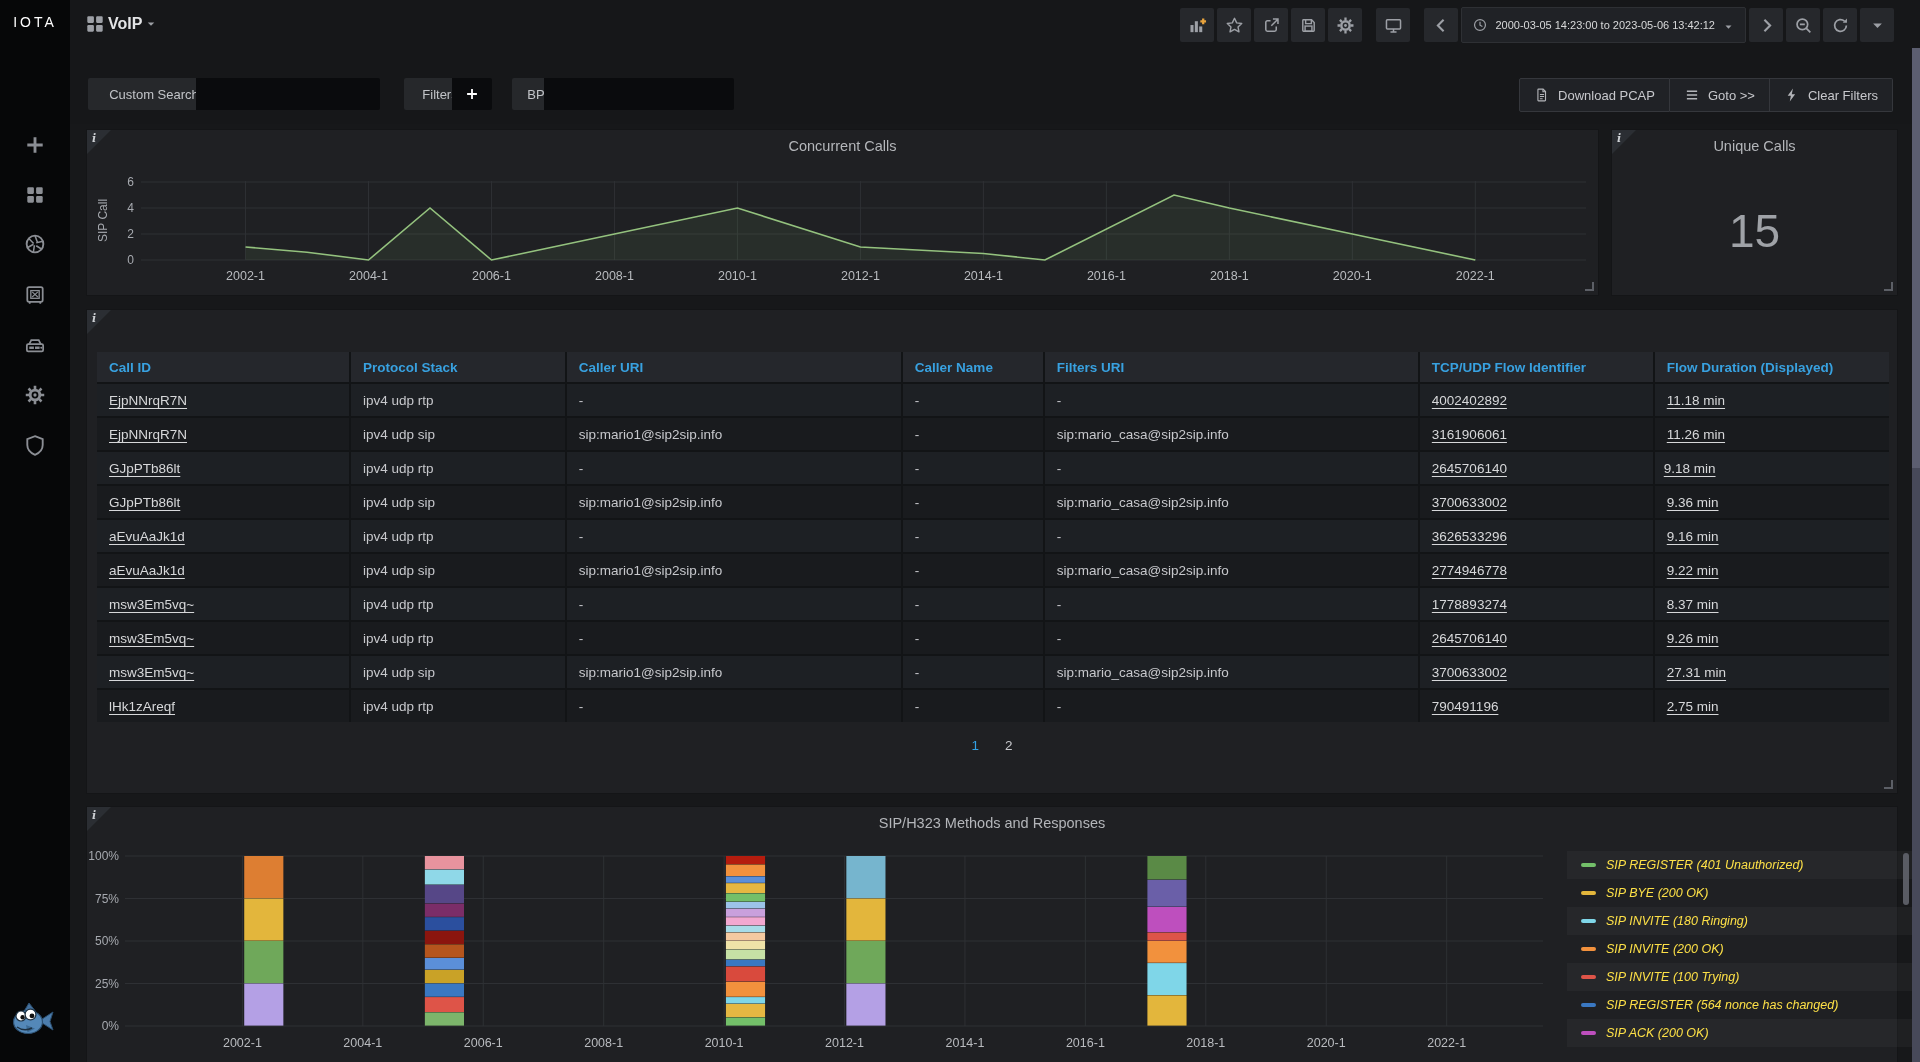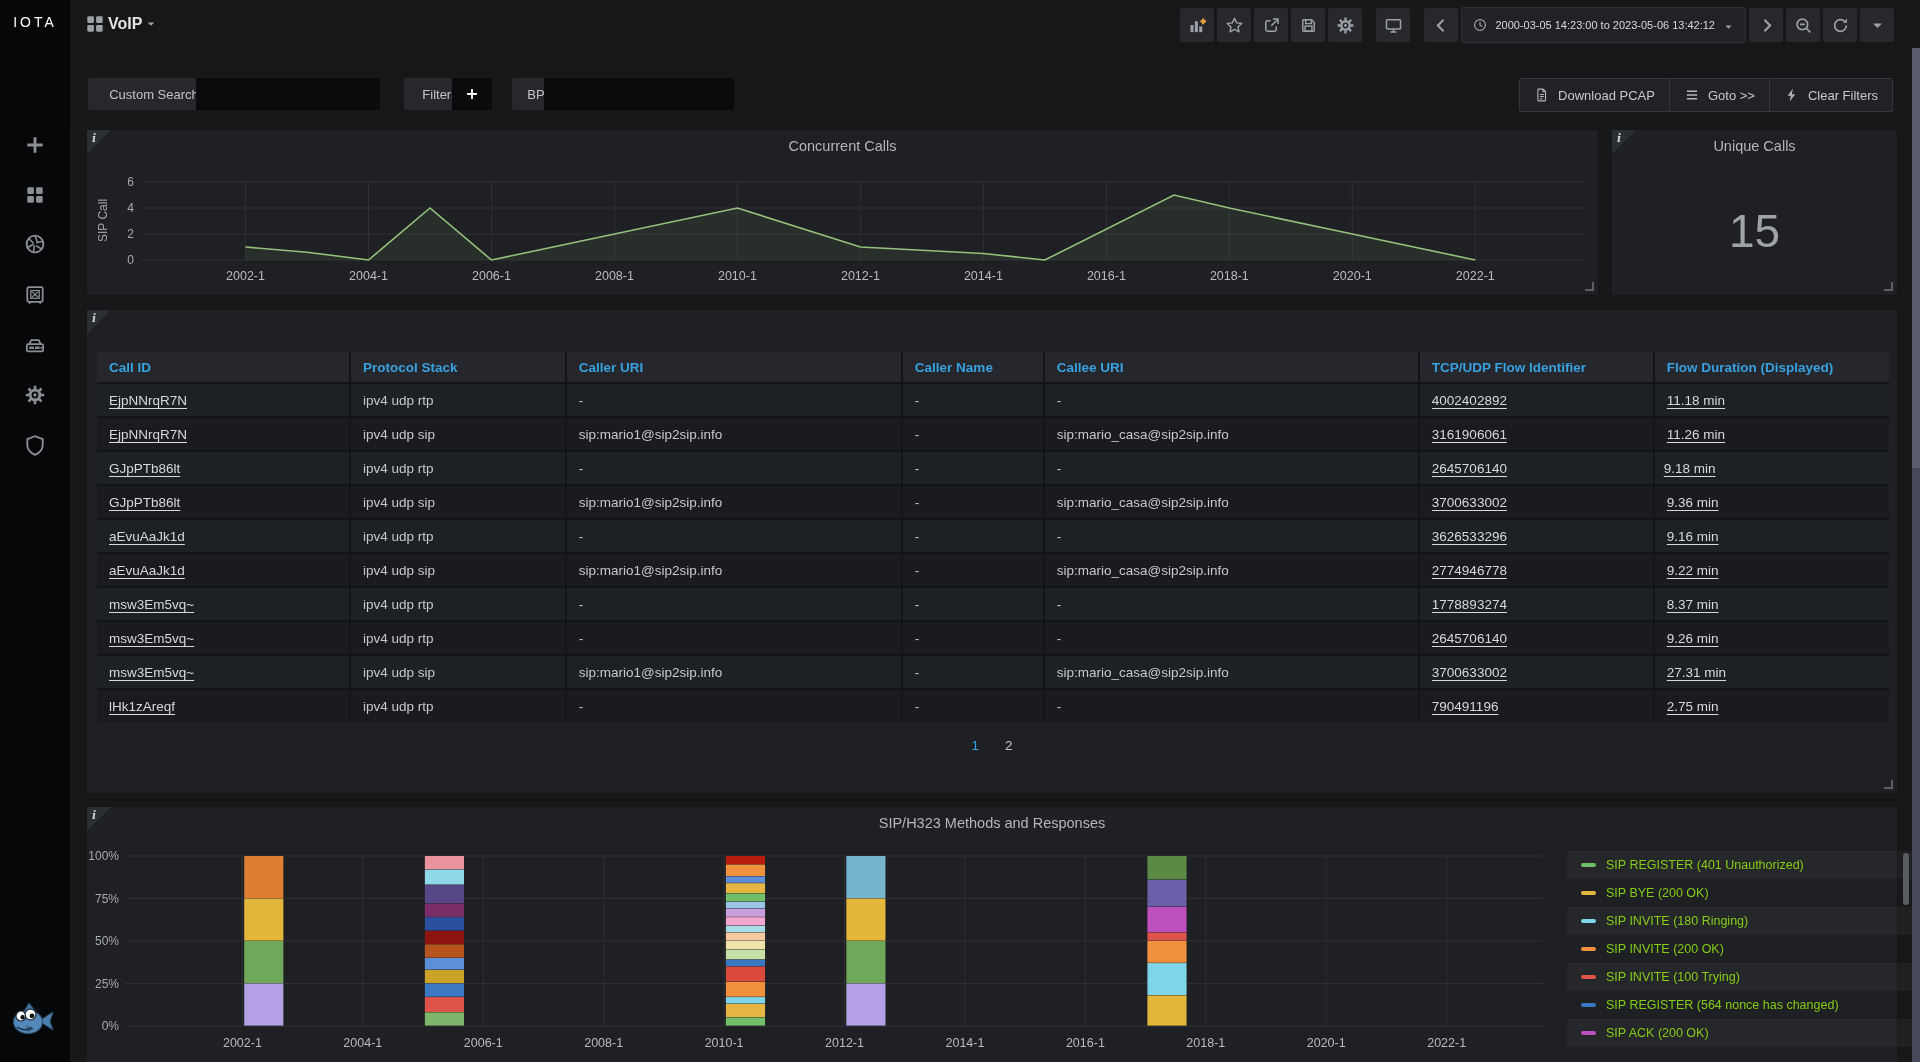--- a/index.html
+++ b/index.html
@@ -72,21 +72,21 @@
   
   svg text{font-family:"Liberation Sans",sans-serif;}
   .axis-txt{fill:#a6a9af;font-size:12px;}
   .axis-txt-x{fill:#b9bbbf;font-size:12.5px;}
   .grid-line{stroke:#2e3034;stroke-width:1;}
   
   .legend{position:absolute;left:1480px;top:44px;width:348px;}
   .lg-row{display:flex;align-items:center;gap:10px;height:28px;padding-left:14px;cursor:pointer;}
   .lg-row.zebra{background:rgba(255,255,255,0.035);}
   .lg-swatch{width:15px;height:4px;border-radius:2px;flex:none;}
-  .lg-label{font-size:12.5px;color:#84cc16;white-space:nowrap;}
+  .lg-label{font-size:12.5px;color:#fde047;white-space:nowrap;font-style:italic;}
   .lg-scroll{position:absolute;right:6px;top:2px;width:6px;height:52px;border-radius:3px;background:#5a5c64;cursor:pointer;}
   
   .pg-scrollbar{position:absolute;right:0;top:48px;width:8px;bottom:0;background:#474959;cursor:pointer;}
   .pg-thumb{position:absolute;left:0;top:0;width:8px;height:420px;background:#5c5e70;}
 </style>
 </head>
 <body>
 
 <div class="stage">
 
@@ -393,21 +393,21 @@
 
   <div class="panel" style="left:86px;top:309px;width:1812px;height:485px;">
     <div class="info-corner"></div>
       <span class="info-i">i</span>
     <div class="tbl" id="voip-table">
         <div class="thead">
           <div class="cell" style="width: 14.17%;">Call ID</div>
           <div class="cell" style="width: 12.05%;">Protocol Stack</div>
           <div class="cell" style="width: 18.75%;">Caller URI</div>
           <div class="cell" style="width: 7.92%;">Caller Name</div>
-          <div class="cell" style="width: 20.93%;">Callee URI</div>
+          <div class="cell" style="width: 20.93%;">Filters URI</div>
           <div class="cell" style="width: 13.11%;">TCP/UDP Flow Identifier</div>
           <div class="cell" style="width: 13.07%;">Flow Duration (Displayed)</div>
         </div>
         <div class="trow odd">
           <div class="cell" style="width: 14.17%;">
             <span class="linkval">EjpNNrqR7N</span>
           </div>
           <div class="cell" style="width: 12.05%;">ipv4 udp rtp</div>
           <div class="cell" style="width: 18.75%;">-</div>
           <div class="cell" style="width: 7.92%;">-</div>

